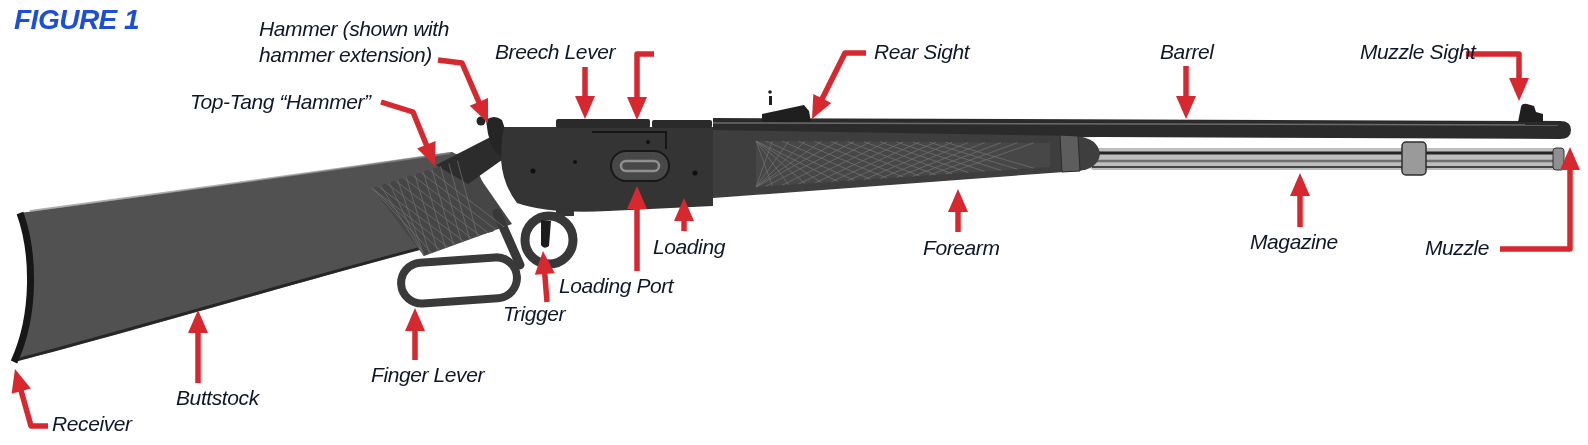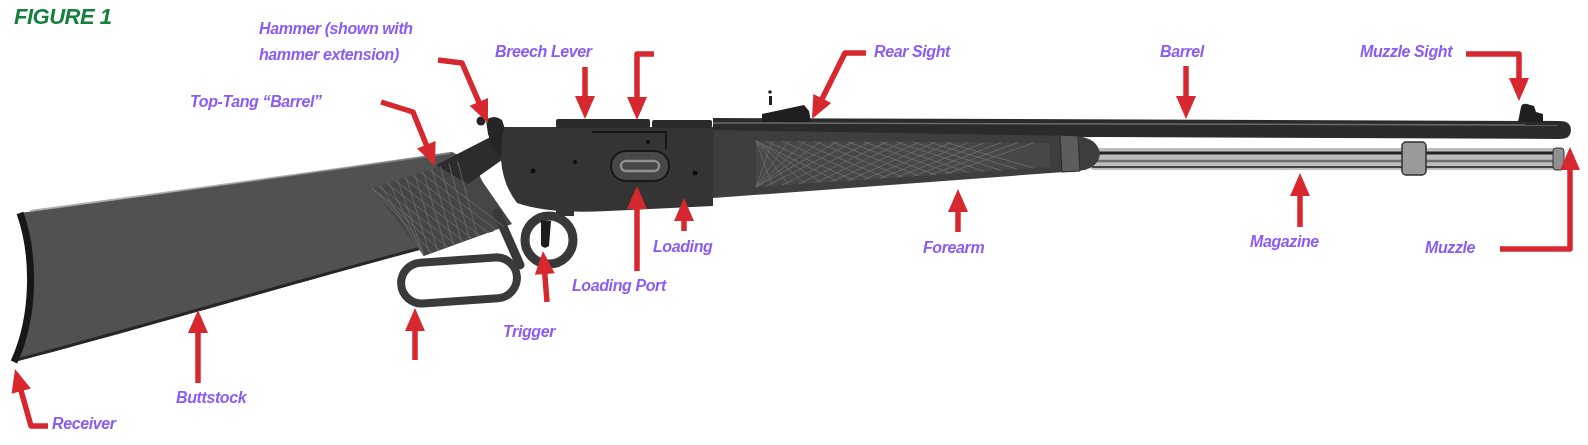--- a/index.html
+++ b/index.html
@@ -2,26 +2,26 @@
 <html><head>
 <meta charset="utf-8">
 <style>
   html,body{margin:0;padding:0;background:#ffffff;}
   .stage{
     position:relative;width:1588px;height:445px;background:#ffffff;overflow:hidden;
     font-family:"Liberation Sans",sans-serif;
   }
   .layer{position:absolute;left:0;top:0;}
   .lbl{
-    position:absolute;font-weight:bold;font-style:italic;font-size:16px;
-    color:#8b5cf6;letter-spacing:-0.4px;line-height:26px;white-space:pre-line;
+    position:absolute;font-weight:normal;font-style:italic;font-size:21px;
+    color:#0f172a;letter-spacing:-0.4px;line-height:26px;white-space:pre-line;
   }
   .title{
     position:absolute;left:14px;top:4px;font-weight:bold;font-style:italic;
-    font-size:22px;color:#15803d;letter-spacing:-0.5px;
+    font-size:28px;color:#1d4ed8;letter-spacing:-0.5px;
   }
 </style>
 </head>
 <body>
 
 <div class="stage">
 
   <svg class="layer" width="1588" height="445" viewBox="0 0 1588 445">
     <g>
 
@@ -162,27 +162,28 @@
         <polygon points="1300,173 1310,196 1290,196" fill="#d7282f"></polygon>
         <polyline points="1500,249 1570,249 1570,163" fill="none" stroke="#d7282f" stroke-width="5.5" stroke-linejoin="round"></polyline>
         <polygon points="1570,147 1580,170 1560,170" fill="#d7282f"></polygon>
       </g>
   </svg>
 
   <div class="title">FIGURE 1</div>
 
   <div class="lbl" style="left:259px;top:16px">Hammer (shown with
 hammer extension)</div>
-  <div class="lbl" style="left:190px;top:89px">Top-Tang “Barrel”</div>
+  <div class="lbl" style="left:190px;top:89px">Top-Tang “Hammer”</div>
   <div class="lbl" style="left:495px;top:39px">Breech Lever</div>
   <div class="lbl" style="left:874px;top:39px">Rear Sight</div>
   <div class="lbl" style="left:1160px;top:39px">Barrel</div>
   <div class="lbl" style="left:1360px;top:39px">Muzzle Sight</div>
   <div class="lbl" style="left:52px;top:411px">Receiver</div>
   <div class="lbl" style="left:176px;top:385px">Buttstock</div>
-  <div class="lbl" style="left:503px;top:319px">Trigger</div>
-  <div class="lbl" style="left:572px;top:273px">Loading Port</div>
+  <div class="lbl" style="left:371px;top:362px">Finger Lever</div>
+  <div class="lbl" style="left:503px;top:301px">Trigger</div>
+  <div class="lbl" style="left:559px;top:273px">Loading Port</div>
   <div class="lbl" style="left:653px;top:234px">Loading</div>
   <div class="lbl" style="left:923px;top:235px">Forearm</div>
   <div class="lbl" style="left:1250px;top:229px">Magazine</div>
   <div class="lbl" style="left:1425px;top:235px">Muzzle</div>
 
 </div>
 
 </body></html>

